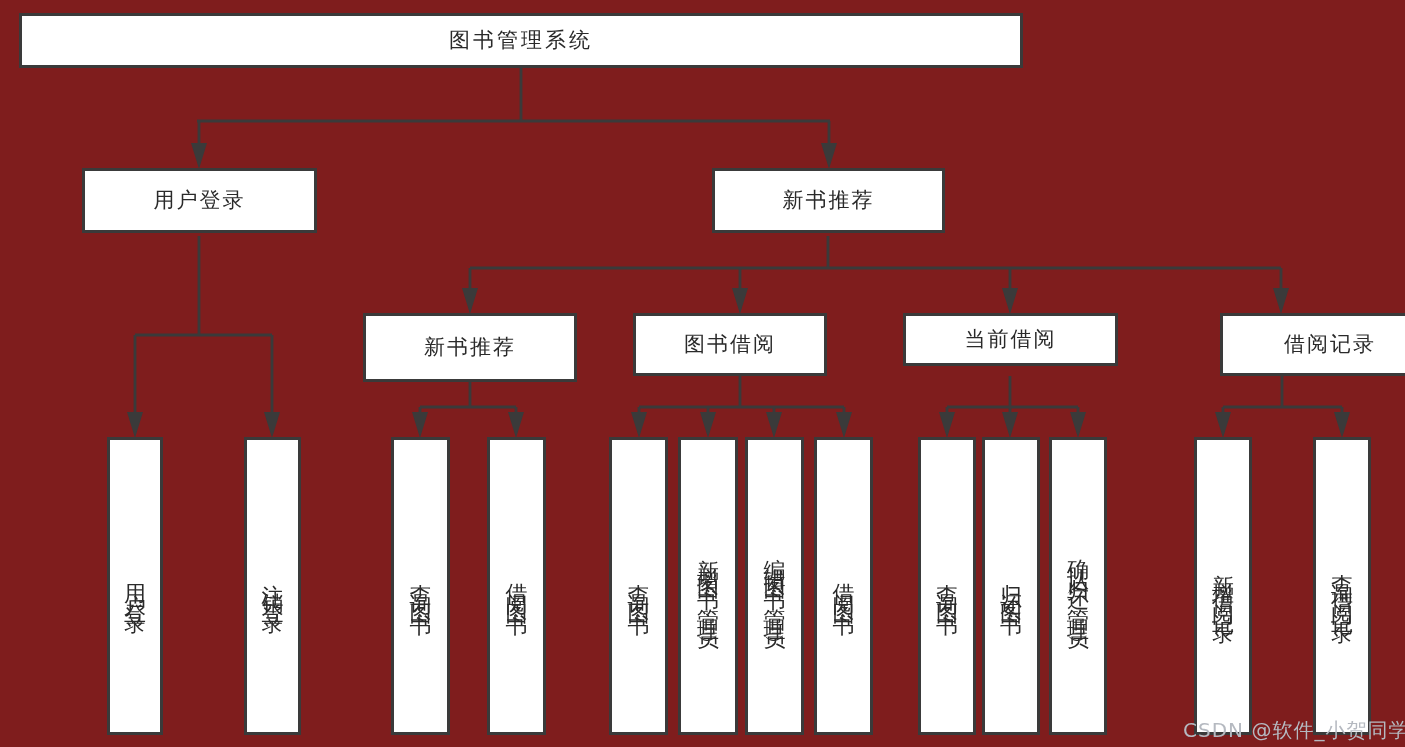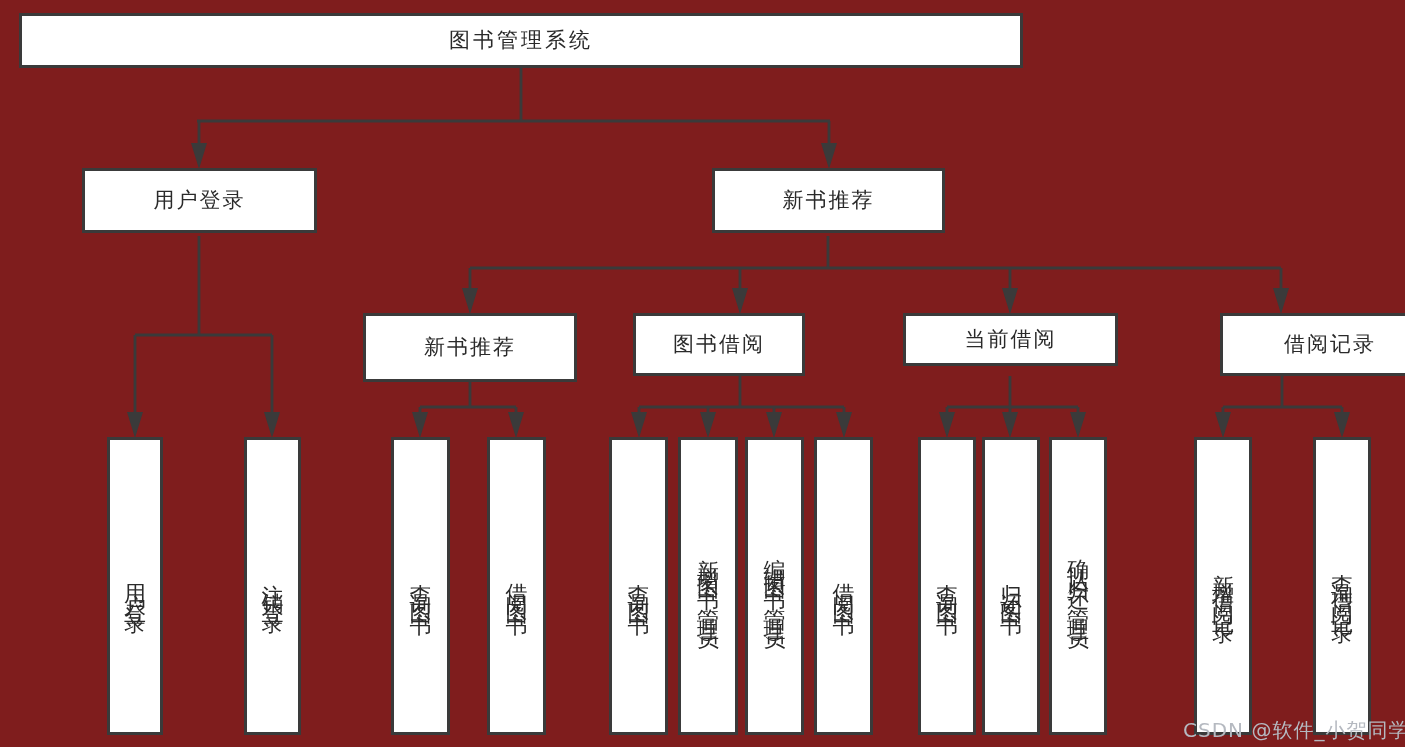--- a/index.html
+++ b/index.html
@@ -93,21 +93,21 @@
       <polygon points="1334,412 1350,412 1342,438"></polygon>
     </g>
   </svg>
 
   <div class="node h root-box" style="left:19px; top:13px; width:1004px; height:55px;">图书管理系统</div>
 
   <div class="node h" style="left:82px; top:168px; width:235px; height:65px;">用户登录</div>
   <div class="node h" style="left:712px; top:168px; width:233px; height:65px;">新书推荐</div>
 
   <div class="node h" style="left:363px; top:313px; width:214px; height:69px;">新书推荐</div>
-  <div class="node h" style="left:633px; top:313px; width:172px; height:63px;">图书借阅</div>
+  <div class="node h" style="left:633px; top:313px; width:194px; height:63px;">图书借阅</div>
   <div class="node h" style="left:903px; top:313px; width:215px; height:53px;">当前借阅</div>
   <div class="node h" style="left:1220px; top:313px; width:220px; height:63px;">借阅记录</div>
 
   <div class="node vert" style="left:107px; top:437px; width:56px; height:298px;">
     <span class="vtext">用户登录</span>
   </div>
   <div class="node vert" style="left:244px; top:437px; width:57px; height:298px;">
     <span class="vtext">注销登录</span>
   </div>
 

